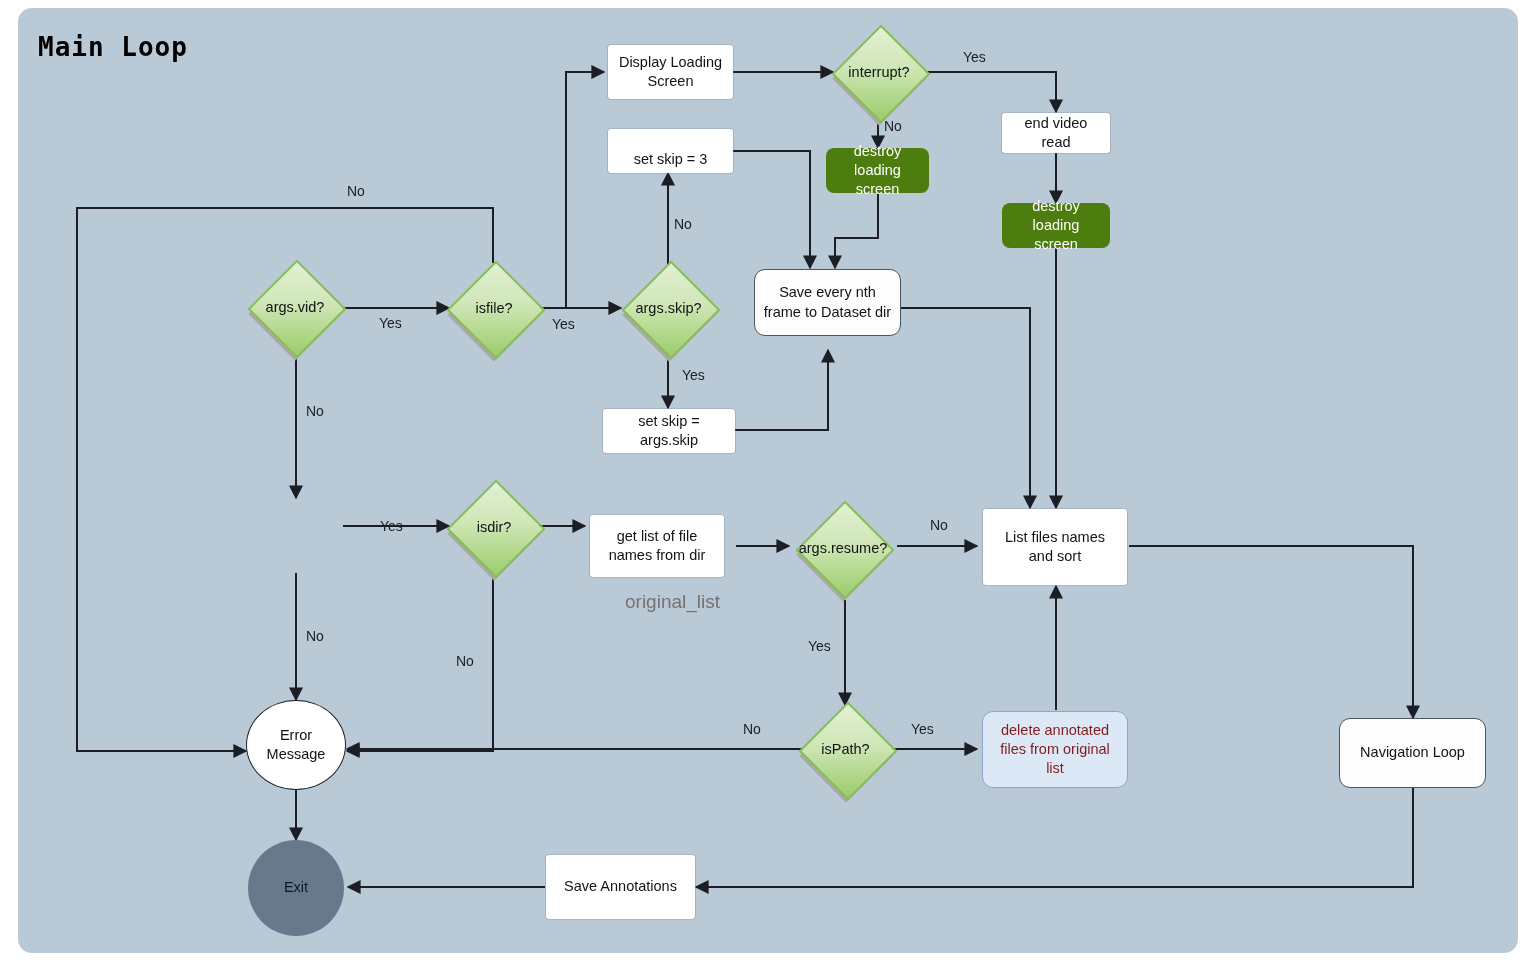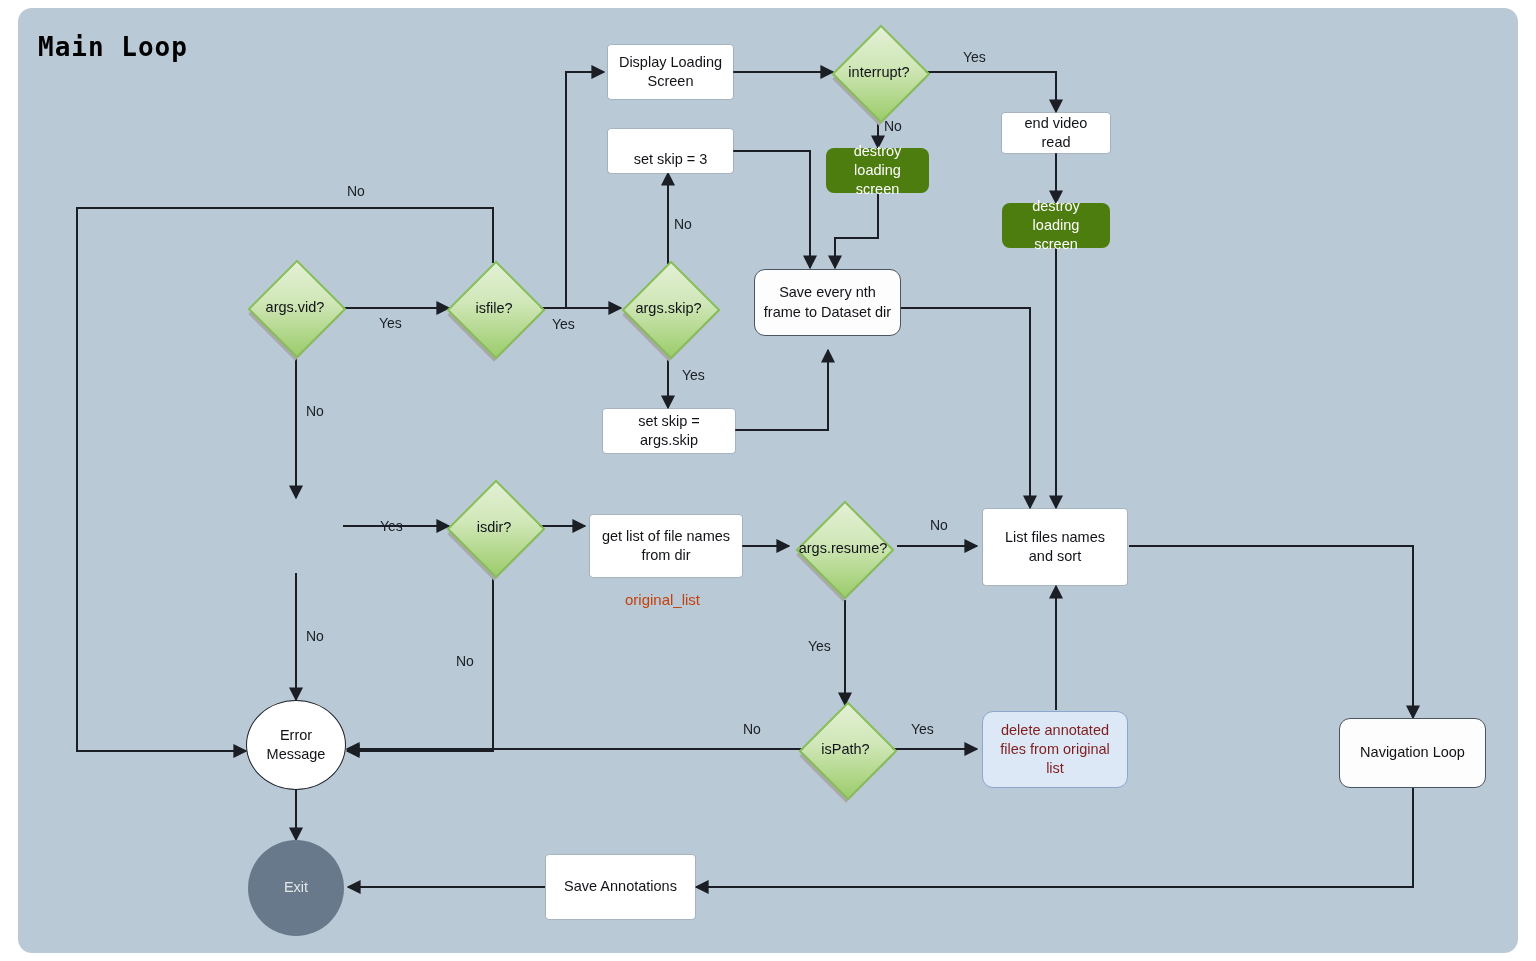--- a/index.html
+++ b/index.html
@@ -80,21 +80,21 @@
     color: #7f1d1d;
   }
   .circle-open {
     background: #ffffff;
     border: 1.7px solid #1d2329;
     border-radius: 50%;
   }
   .circle-filled {
     background: #69798c;
     border-radius: 50%;
-    color: #e5e5e5;
+    color: #0f172a;
   }
   
   .diamond {
     position: absolute;
     display: flex;
     align-items: center;
     justify-content: center;
   }
   .diamond .dshadow,
   .diamond .dface {
@@ -125,22 +125,22 @@
   }
   
   .elabel {
     position: absolute;
     font-size: 14px;
     color: #1b1f25;
     white-space: nowrap;
   }
   .sublabel {
     position: absolute;
-    font-size: 15px;
-    color: #c2410c;
+    font-size: 19px;
+    color: #737373;
     white-space: nowrap;
   }
 </style>
 </head>
 <body>
 
 <div id="canvas">
 
   <div id="frame"></div>
 
@@ -296,21 +296,21 @@
     <span>set skip = args.skip</span>
   </div>
 
 
   <div class="diamond" style="left:449px; top:482px; width:90px; height:90px;">
     <span class="dshadow"></span>
     <span class="dface"></span>
     <span class="dlabel">isdir?</span>
   </div>
 
-  <div class="node proc" style="left:590px; top:515px; width:152px; height:62px;">
+  <div class="node proc" style="left:590px; top:515px; width:134px; height:62px;">
     <span>get list of file names from dir</span>
   </div>
 
   <div class="sublabel" style="left:625px; top:591px;">original_list</div>
 
   <div class="diamond" style="left:789px; top:495px; width:108px; height:105px;">
     <span class="dshadow"></span>
     <span class="dface"></span>
     <span class="dlabel">args.resume?</span>
   </div>

